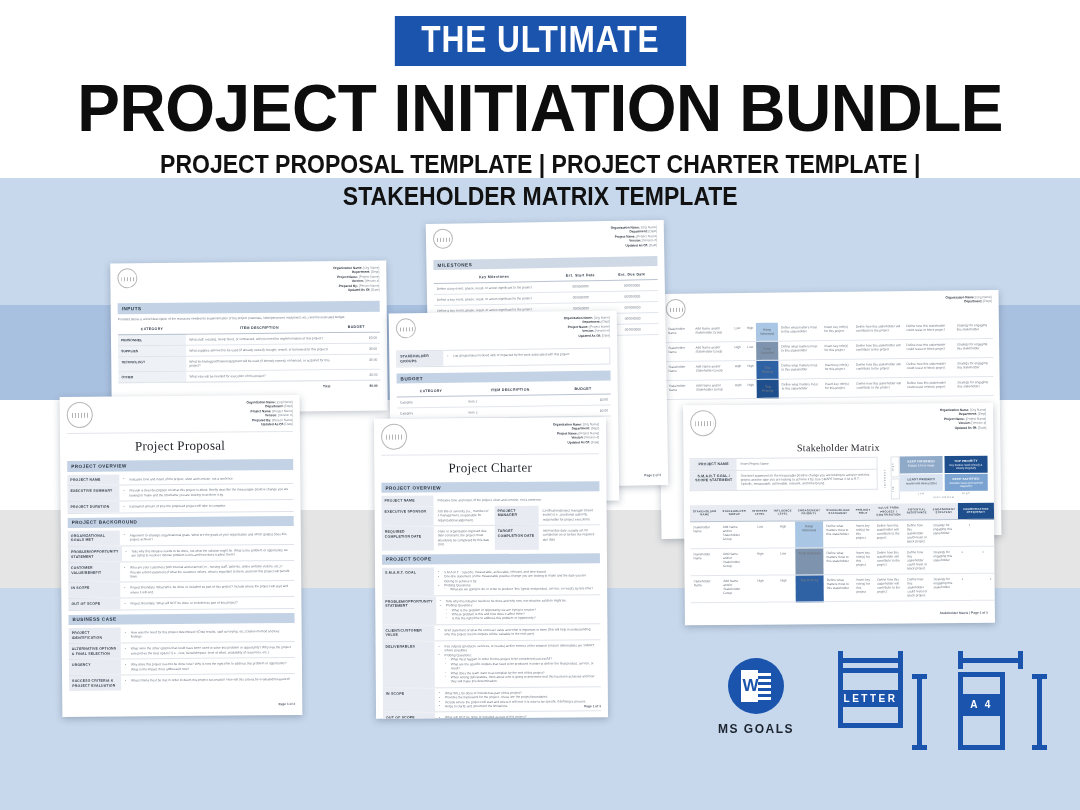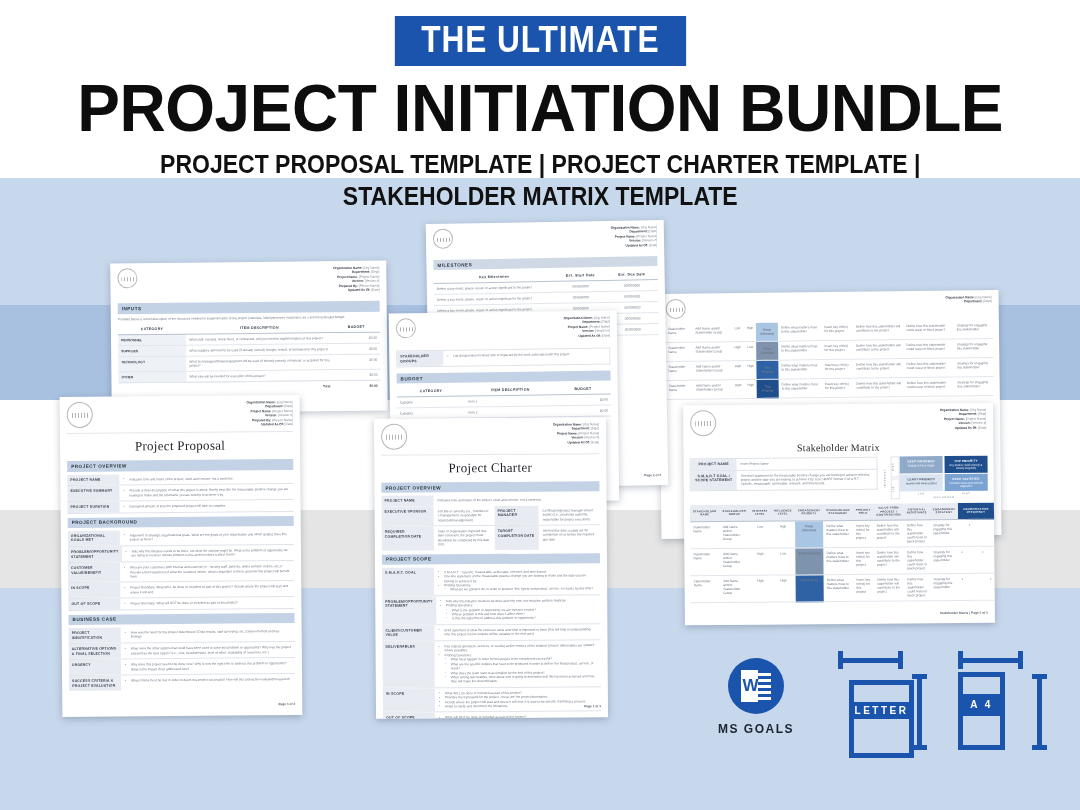--- a/index.html
+++ b/index.html
@@ -740,21 +740,21 @@
       <div class="wdoc"></div>
       <div class="wW">W</div>
     </div>
     <div class="word-label">MS GOALS</div>
   </div>
 
   <div class="sizefig" style="left:838px;width:92px;height:110px;">
     <div class="toprule" style="left:0;top:10px;width:65px;"></div>
     <div class="tick" style="left:0;top:3px;height:18px;"></div>
     <div class="tick" style="left:60px;top:3px;height:18px;"></div>
-    <div class="page" style="left:0;top:32px;width:65px;height:78px;margin-left:11px;">
+    <div class="page" style="left:0;top:20px;width:65px;height:60px;">
       <div class="band2" style="top:17px;height:17px;background:#1b54ad;"></div>
       <div class="label" style="top:20px;">LETTER</div>
     </div>
     <div class="siderule" style="left:79px;top:26px;height:76px;"></div>
     <div class="toprule" style="left:74px;top:26px;width:15px;height:5px;"></div>
     <div class="toprule" style="left:74px;top:97px;width:15px;height:5px;"></div>
   </div>
 
   <div class="sizefig" style="left:958px;width:92px;height:110px;">
     <div class="toprule" style="left:0;top:10px;width:65px;"></div>

